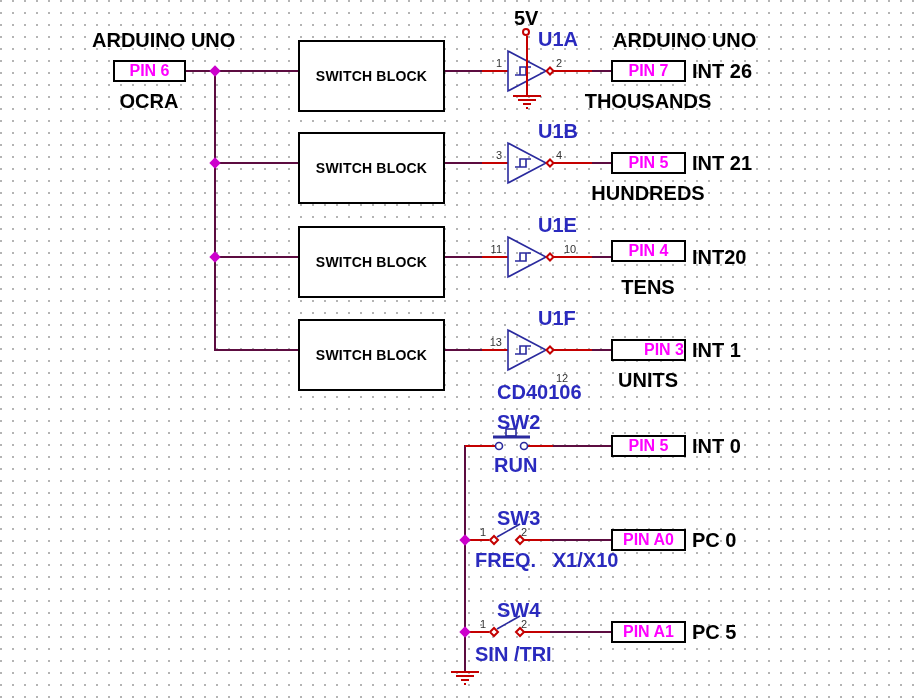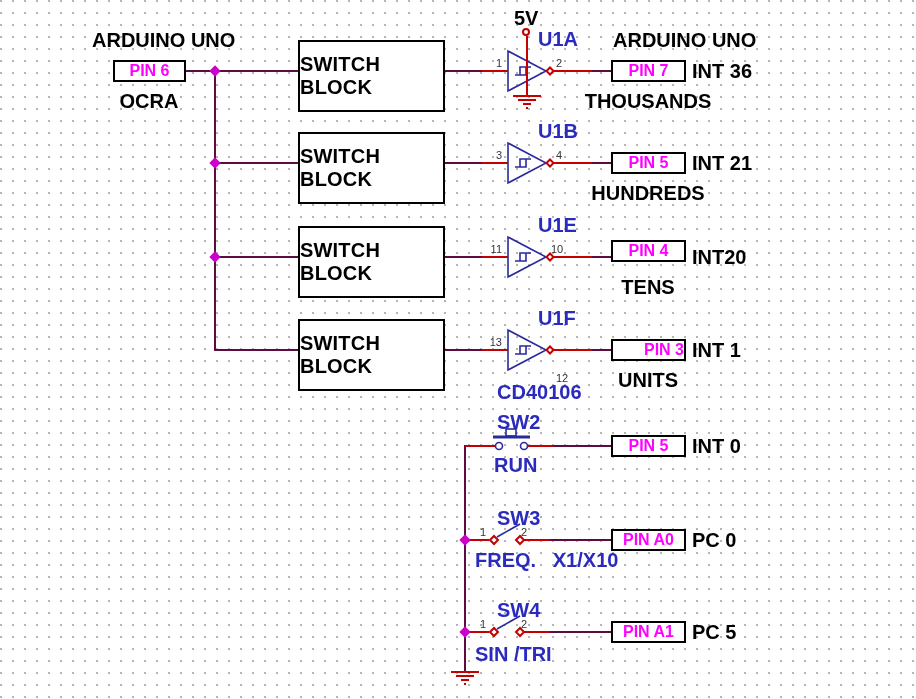--- a/index.html
+++ b/index.html
@@ -13,21 +13,21 @@
   .lbl{position:absolute;font-size:20px;font-weight:700;color:var(--text);white-space:pre;line-height:16px;}
   .lbl.blue{color:var(--blue_label);}
   .pinnum{position:absolute;font-size:11px;font-weight:400;color:#333;line-height:11px;white-space:pre;}
   .pinnum.ra{text-align:right;width:28px;}
   .wire-h,.wire-v{position:absolute;background:var(--wire);}
   .wire-h{height:2px;}
   .wire-v{width:2px;}
   .pwr-line{position:absolute;width:2px;background:var(--stub);z-index:6;}
   .box{position:absolute;border:2px solid #000;background:#fff;box-sizing:border-box;
        display:flex;align-items:center;justify-content:center;z-index:4;}
-  .sblock{left:298px;width:147px;height:72px;font-size:20px;font-weight:700;color:var(--text);letter-spacing:0.2px;}
+  .sblock{left:298px;width:147px;height:72px;font-size:14px;font-weight:700;color:var(--text);letter-spacing:0.2px;}
   .pinbox{left:611px;width:75px;height:22px;}
   .pinbox span{font-size:16px;font-weight:700;color:var(--pin_text);line-height:18px;}
   .pinbox.src{left:113px;width:73px;}
   svg.gate,svg.switch,svg.gnd{position:absolute;z-index:5;overflow:visible;}
   svg.gate{left:482px;}
   .stub{stroke:var(--stub);stroke-width:2;}
   .sym{stroke:var(--symbol);stroke-width:1.6;fill:none;}
   .sym.thick{stroke-width:3;}
   .junction{position:absolute;width:8px;height:8px;background:var(--junction);transform:rotate(45deg);z-index:7;}
   .terminal{position:absolute;width:8px;height:8px;border:2px solid var(--stub);border-radius:50%;background:#fff;box-sizing:border-box;z-index:6;}
@@ -102,21 +102,21 @@
     <path class="sym" d="M33,26 H44 V18 M38,26 V18 H49"></path>
     <path class="stub" d="M64.5,22 L68,18.5 L71.5,22 L68,25.5 Z" fill="#ffffff" stroke-width="1.6"></path>
     <line class="stub" x1="71.5" y1="22" x2="110" y2="22"></line>
   </svg>
   <div class="lbl blue" style="left:538px;top:31px;">U1A</div>
   <div class="pinnum ra" style="left:474px;top:58px;">1</div>
   <div class="pinnum" style="left:556px;top:58px;">2</div>
   <div class="box pinbox" style="top:60px;">
       <span>PIN 7</span>
     </div>
-  <div class="lbl" style="left:692px;top:63px;">INT 36</div>
+  <div class="lbl" style="left:692px;top:63px;">INT 26</div>
   <div class="lbl sub-center" style="left:648px;top:93px;">THOUSANDS</div>
 
   <svg class="gate" style="top:141px;" width="110" height="44">
     <line class="stub" x1="0" y1="22" x2="26" y2="22"></line>
     <polygon class="sym" points="26,2 26,42 64,22" fill="#ffffff"></polygon>
     <path class="sym" d="M33,26 H44 V18 M38,26 V18 H49"></path>
     <path class="stub" d="M64.5,22 L68,18.5 L71.5,22 L68,25.5 Z" fill="#ffffff" stroke-width="1.6"></path>
     <line class="stub" x1="71.5" y1="22" x2="110" y2="22"></line>
   </svg>
   <div class="lbl blue" style="left:538px;top:123px;">U1B</div>
@@ -130,21 +130,21 @@
 
   <svg class="gate" style="top:235px;" width="110" height="44">
     <line class="stub" x1="0" y1="22" x2="26" y2="22"></line>
     <polygon class="sym" points="26,2 26,42 64,22" fill="#ffffff"></polygon>
     <path class="sym" d="M33,26 H44 V18 M38,26 V18 H49"></path>
     <path class="stub" d="M64.5,22 L68,18.5 L71.5,22 L68,25.5 Z" fill="#ffffff" stroke-width="1.6"></path>
     <line class="stub" x1="71.5" y1="22" x2="110" y2="22"></line>
   </svg>
   <div class="lbl blue" style="left:538px;top:217px;">U1E</div>
   <div class="pinnum ra" style="left:474px;top:244px;">11</div>
-  <div class="pinnum" style="left:551px;top:244px;">10</div>
+  <div class="pinnum" style="left:564px;top:244px;">10</div>
   <div class="box pinbox" style="top:240px;align-items:center;">
       <span>PIN 4</span>
     </div>
   <div class="lbl" style="left:692px;top:249px;">INT20</div>
   <div class="lbl sub-center" style="left:648px;top:279px;">TENS</div>
 
   <svg class="gate" style="top:328px;" width="110" height="44">
     <line class="stub" x1="0" y1="22" x2="26" y2="22"></line>
     <polygon class="sym" points="26,2 26,42 64,22" fill="#ffffff"></polygon>
     <path class="sym" d="M33,26 H44 V18 M38,26 V18 H49"></path>

